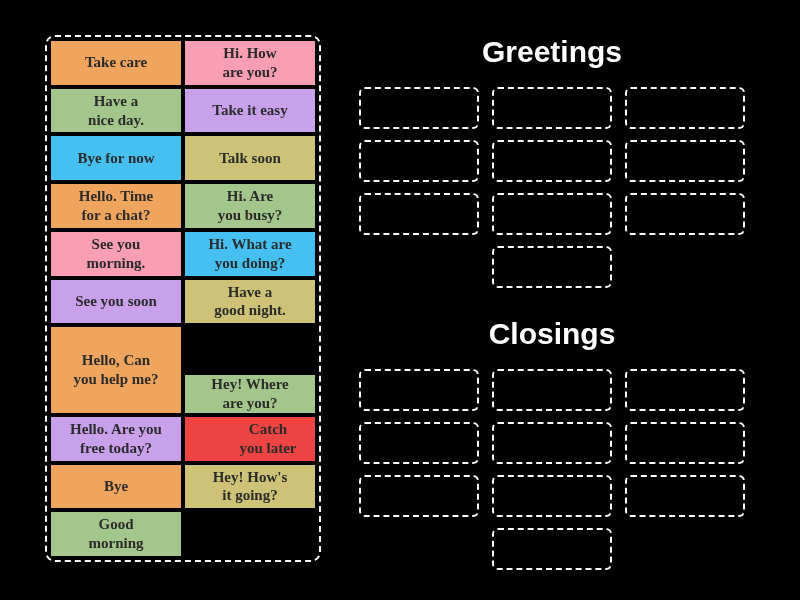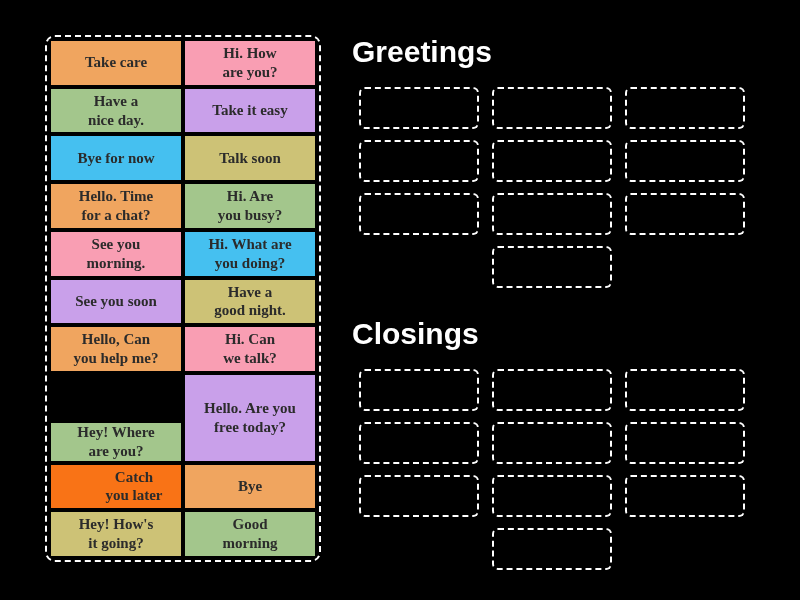--- a/index.html
+++ b/index.html
@@ -37,20 +37,21 @@
     color: #2b2b2b;
     line-height: 1.25;
     white-space: pre-line;
     cursor: grab;
   }
   .group {
     position: absolute;
     width: 400px;
     display: flex;
     flex-direction: column;
+    align-items: center;
   }
   .group-greetings { left: 352px; top: 34px; }
   .group-closings  { left: 352px; top: 316px; }
   .group-title {
     color: #ffffff;
     font-size: 30px;
     font-weight: 700;
     line-height: 35px;
     margin-bottom: 18px;
   }
@@ -87,27 +88,25 @@
 you busy?</div>
     <div class="tile" style="background: rgb(249, 158, 179);">See you
 morning.</div>
     <div class="tile" style="background: rgb(69, 192, 240);">Hi. What are
 you doing?</div>
     <div class="tile" style="background: rgb(201, 160, 234);">See you soon</div>
     <div class="tile" style="background: rgb(205, 194, 118);">Have a
 good night.</div>
     <div class="tile" style="background: rgb(240, 165, 95);">Hello, Can
 you help me?</div>
-    <div class="tile" style="background: rgb(249, 158, 179);">Hi. Can
-we talk?</div>
     <div class="tile" style="background: rgb(163, 198, 140); margin-top: 48px;">Hey! Where
 are you?</div>
     <div class="tile" style="background: rgb(201, 160, 234);">Hello. Are you
 free today?</div>
-    <div class="tile" style="background: #f97316; padding-left: 36px;">Catch
+    <div class="tile" style="background: #ef4444; padding-left: 36px;">Catch
 you later</div>
     <div class="tile" style="background: rgb(240, 165, 95);">Bye</div>
     <div class="tile" style="background: rgb(205, 194, 118);">Hey! How's
 it going?</div>
     <div class="tile" style="background: rgb(163, 198, 140);">Good
 morning</div>
   </div>
 </div>
 
 <div class="group group-greetings">

